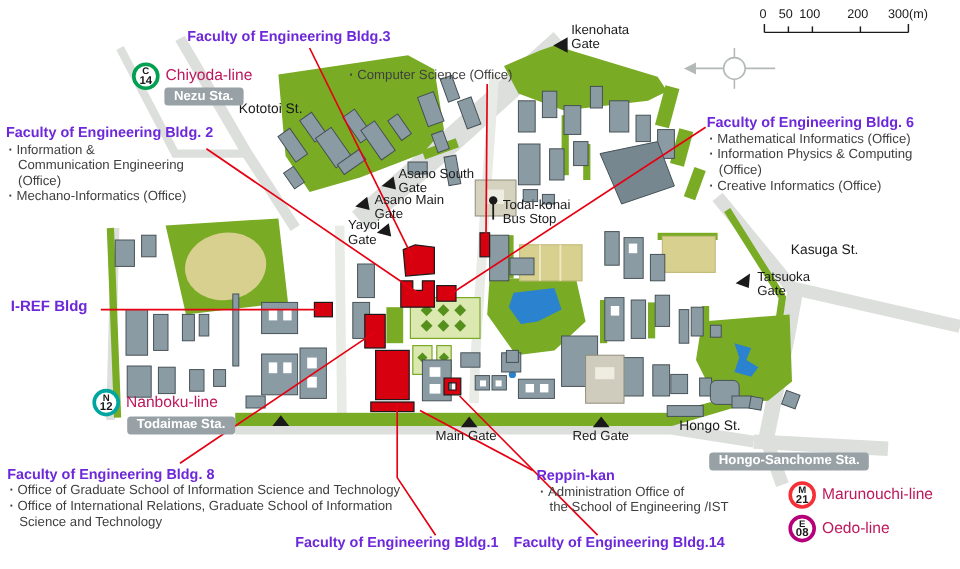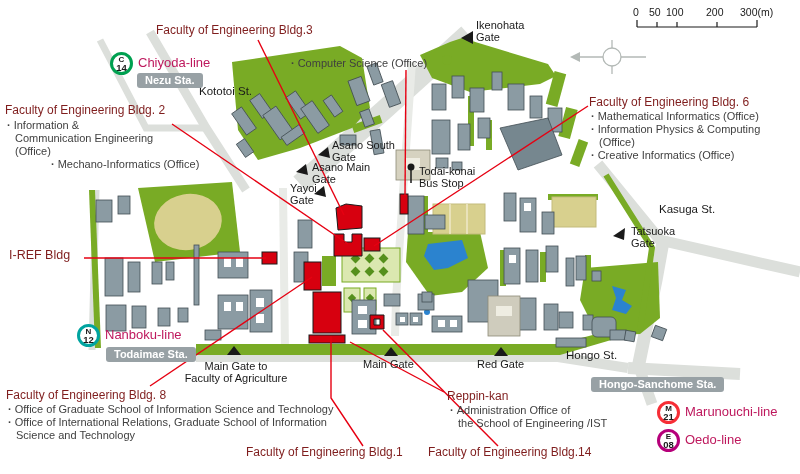--- a/index.html
+++ b/index.html
@@ -1,20 +1,20 @@
 <!DOCTYPE html>
 <html><head>
 <meta charset="utf-8">
 <style>
   html,body{margin:0;padding:0;background:#fff;}
   #stage{position:relative;width:800px;height:474px;background:#ffffff;overflow:hidden;
          font-family:"Liberation Sans","DejaVu Sans",sans-serif;}
   #stage svg{position:absolute;left:0;top:0;}
   .lbl{position:absolute;white-space:nowrap;color:#1a1a1a;font-size:11px;line-height:12px;}
-  .red-title{color:#7f1d1d;font-weight:normal;font-size:12px;line-height:13px;}
+  .red-title{color:#6d28d9;font-weight:bold;font-size:12px;line-height:13px;}
   .bul{position:absolute;white-space:nowrap;color:#3f3f3f;font-size:11px;line-height:12px;}
   .bul::before{content:"\00b7";font-weight:bold;margin-right:3px;color:#3f3f3f;}
   .bul-cont{position:absolute;white-space:nowrap;color:#3f3f3f;font-size:11px;line-height:12px;padding-left:8px;}
   .street{font-size:11.5px;color:#1a1a1a;}
   .gate{font-size:11px;line-height:12px;color:#1a1a1a;}
   .linename{font-size:13px;color:#be185d;}
   .badge{position:absolute;background:#98a1a5;color:#fff;font-size:11px;font-weight:bold;
          padding:1px 8px 2px 8px;border-radius:3px;white-space:nowrap;}
   .metro{position:absolute;width:17px;height:17px;background:#fff;border-radius:50%;
          display:flex;flex-direction:column;align-items:center;justify-content:center;}
@@ -276,21 +276,21 @@
 <div class="scalenum" style="left:740px;top:6px;">300(m)</div>
 
 <div class="lbl red-title" style="left:156px;top:24px;">Faculty of Engineering Bldg.3</div>
 
 <div class="bul" style="left:291px;top:57px;">Computer Science (Office)</div>
 
 <div class="lbl red-title" style="left:5px;top:104px;">Faculty of Engineering Bldg. 2</div>
 <div class="bul" style="left:7px;top:119px;">Information &amp;</div>
 <div class="bul-cont" style="left:7px;top:132px;">Communication Engineering</div>
 <div class="bul-cont" style="left:7px;top:145px;">(Office)</div>
-<div class="bul" style="left:7px;top:158px;margin-left:44px;">Mechano-Informatics (Office)</div>
+<div class="bul" style="left:7px;top:158px;">Mechano-Informatics (Office)</div>
 
 <div class="lbl red-title" style="left:589px;top:96px;">Faculty of Engineering Bldg. 6</div>
 <div class="bul" style="left:591px;top:110px;">Mathematical Informatics (Office)</div>
 <div class="bul" style="left:591px;top:123px;">Information Physics &amp; Computing</div>
 <div class="bul-cont" style="left:591px;top:136px;">(Office)</div>
 <div class="bul" style="left:591px;top:149px;">Creative Informatics (Office)</div>
 
 <div class="lbl red-title" style="left:9px;top:249px;font-size:12.5px;">I-REF Bldg</div>
 
 <div class="lbl red-title" style="left:6px;top:389px;">Faculty of Engineering Bldg. 8</div>
@@ -324,24 +324,20 @@
 <div class="lbl gate" style="left:290px;top:182px;">
   <div>Yayoi</div>
   <div>Gate</div>
 </div>
 <div class="lbl gate" style="left:631px;top:225px;">
   <div>Tatsuoka</div>
   <div>Gate</div>
 </div>
 <div class="lbl gate" style="left:363px;top:358px;">Main Gate</div>
 <div class="lbl gate" style="left:477px;top:358px;">Red Gate</div>
-<div class="lbl gate center2" style="left:176px;top:360px;width:120px;">
-  <div>Main Gate to</div>
-  <div>Faculty of Agriculture</div>
-</div>
 <div class="lbl gate" style="left:419px;top:165px;">
   <div>Todai-konai</div>
   <div>Bus Stop</div>
 </div>
 
 <div class="metro" style="left:110px;top:52px;border:3.5px solid #00a050;">
   <span class="mletter">C</span>
   <span class="mnumber">14</span>
 </div>
 <div class="lbl linename" style="left:138px;top:57px;">Chiyoda-line</div>

